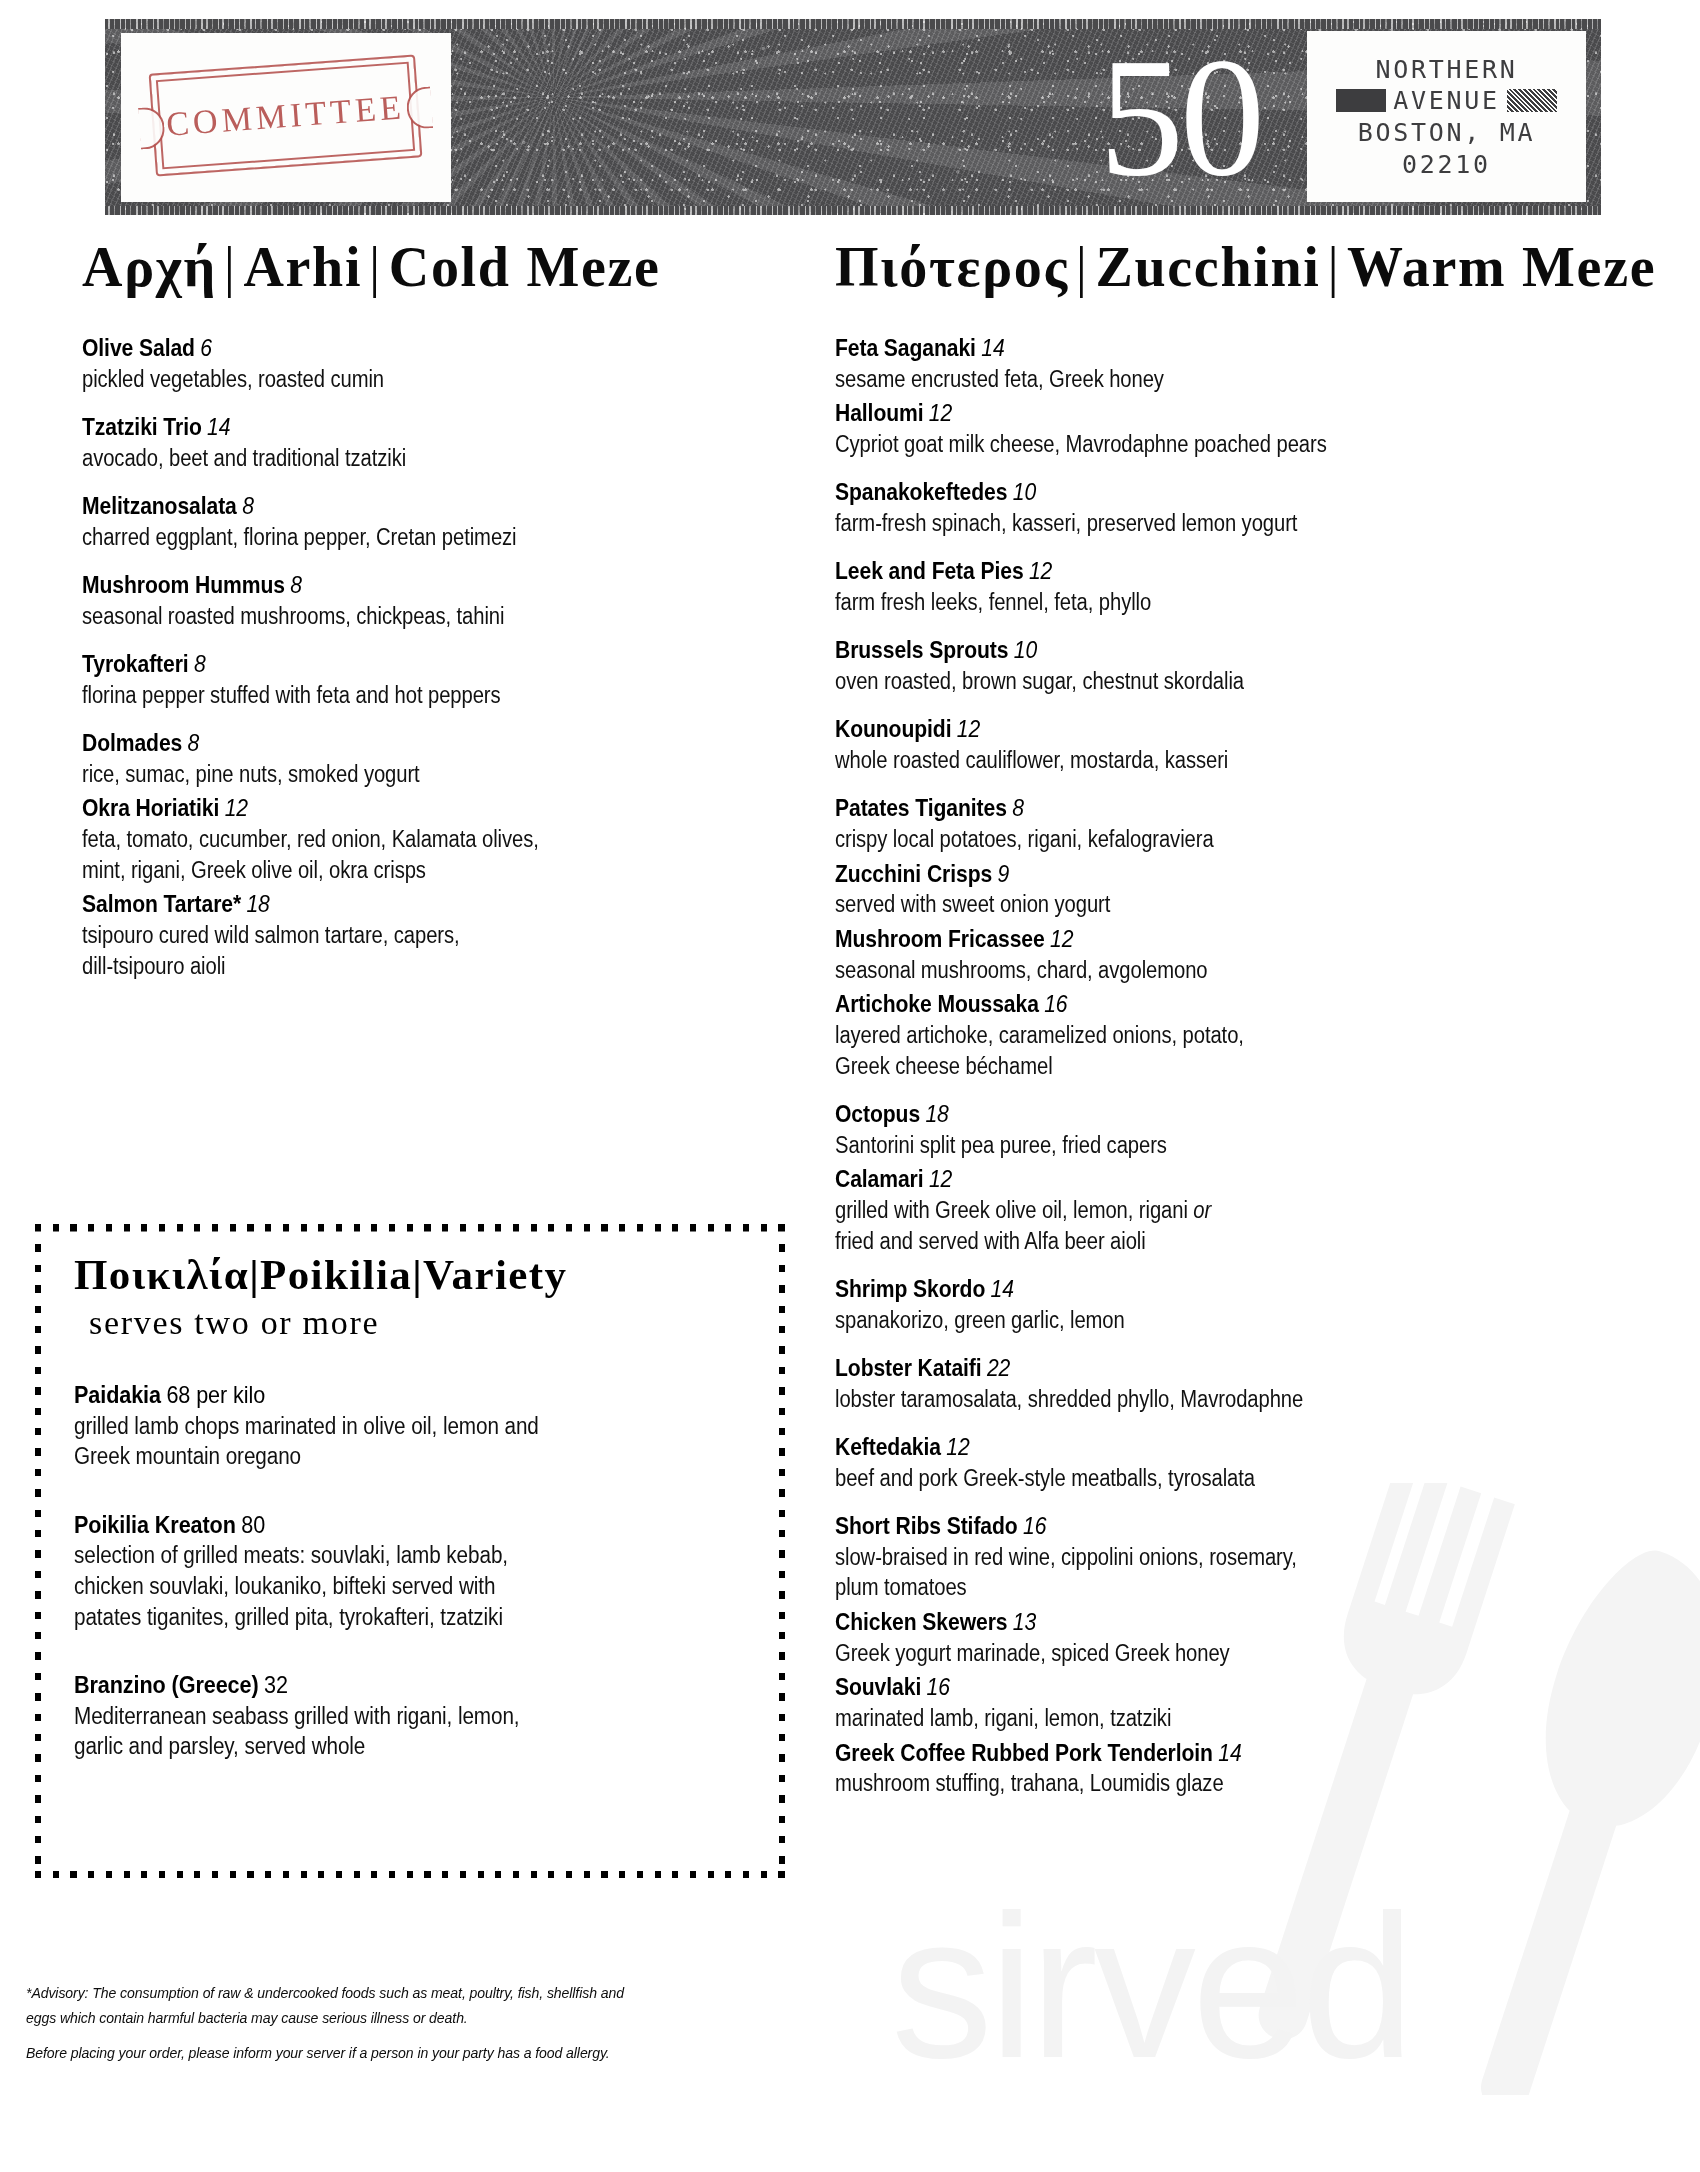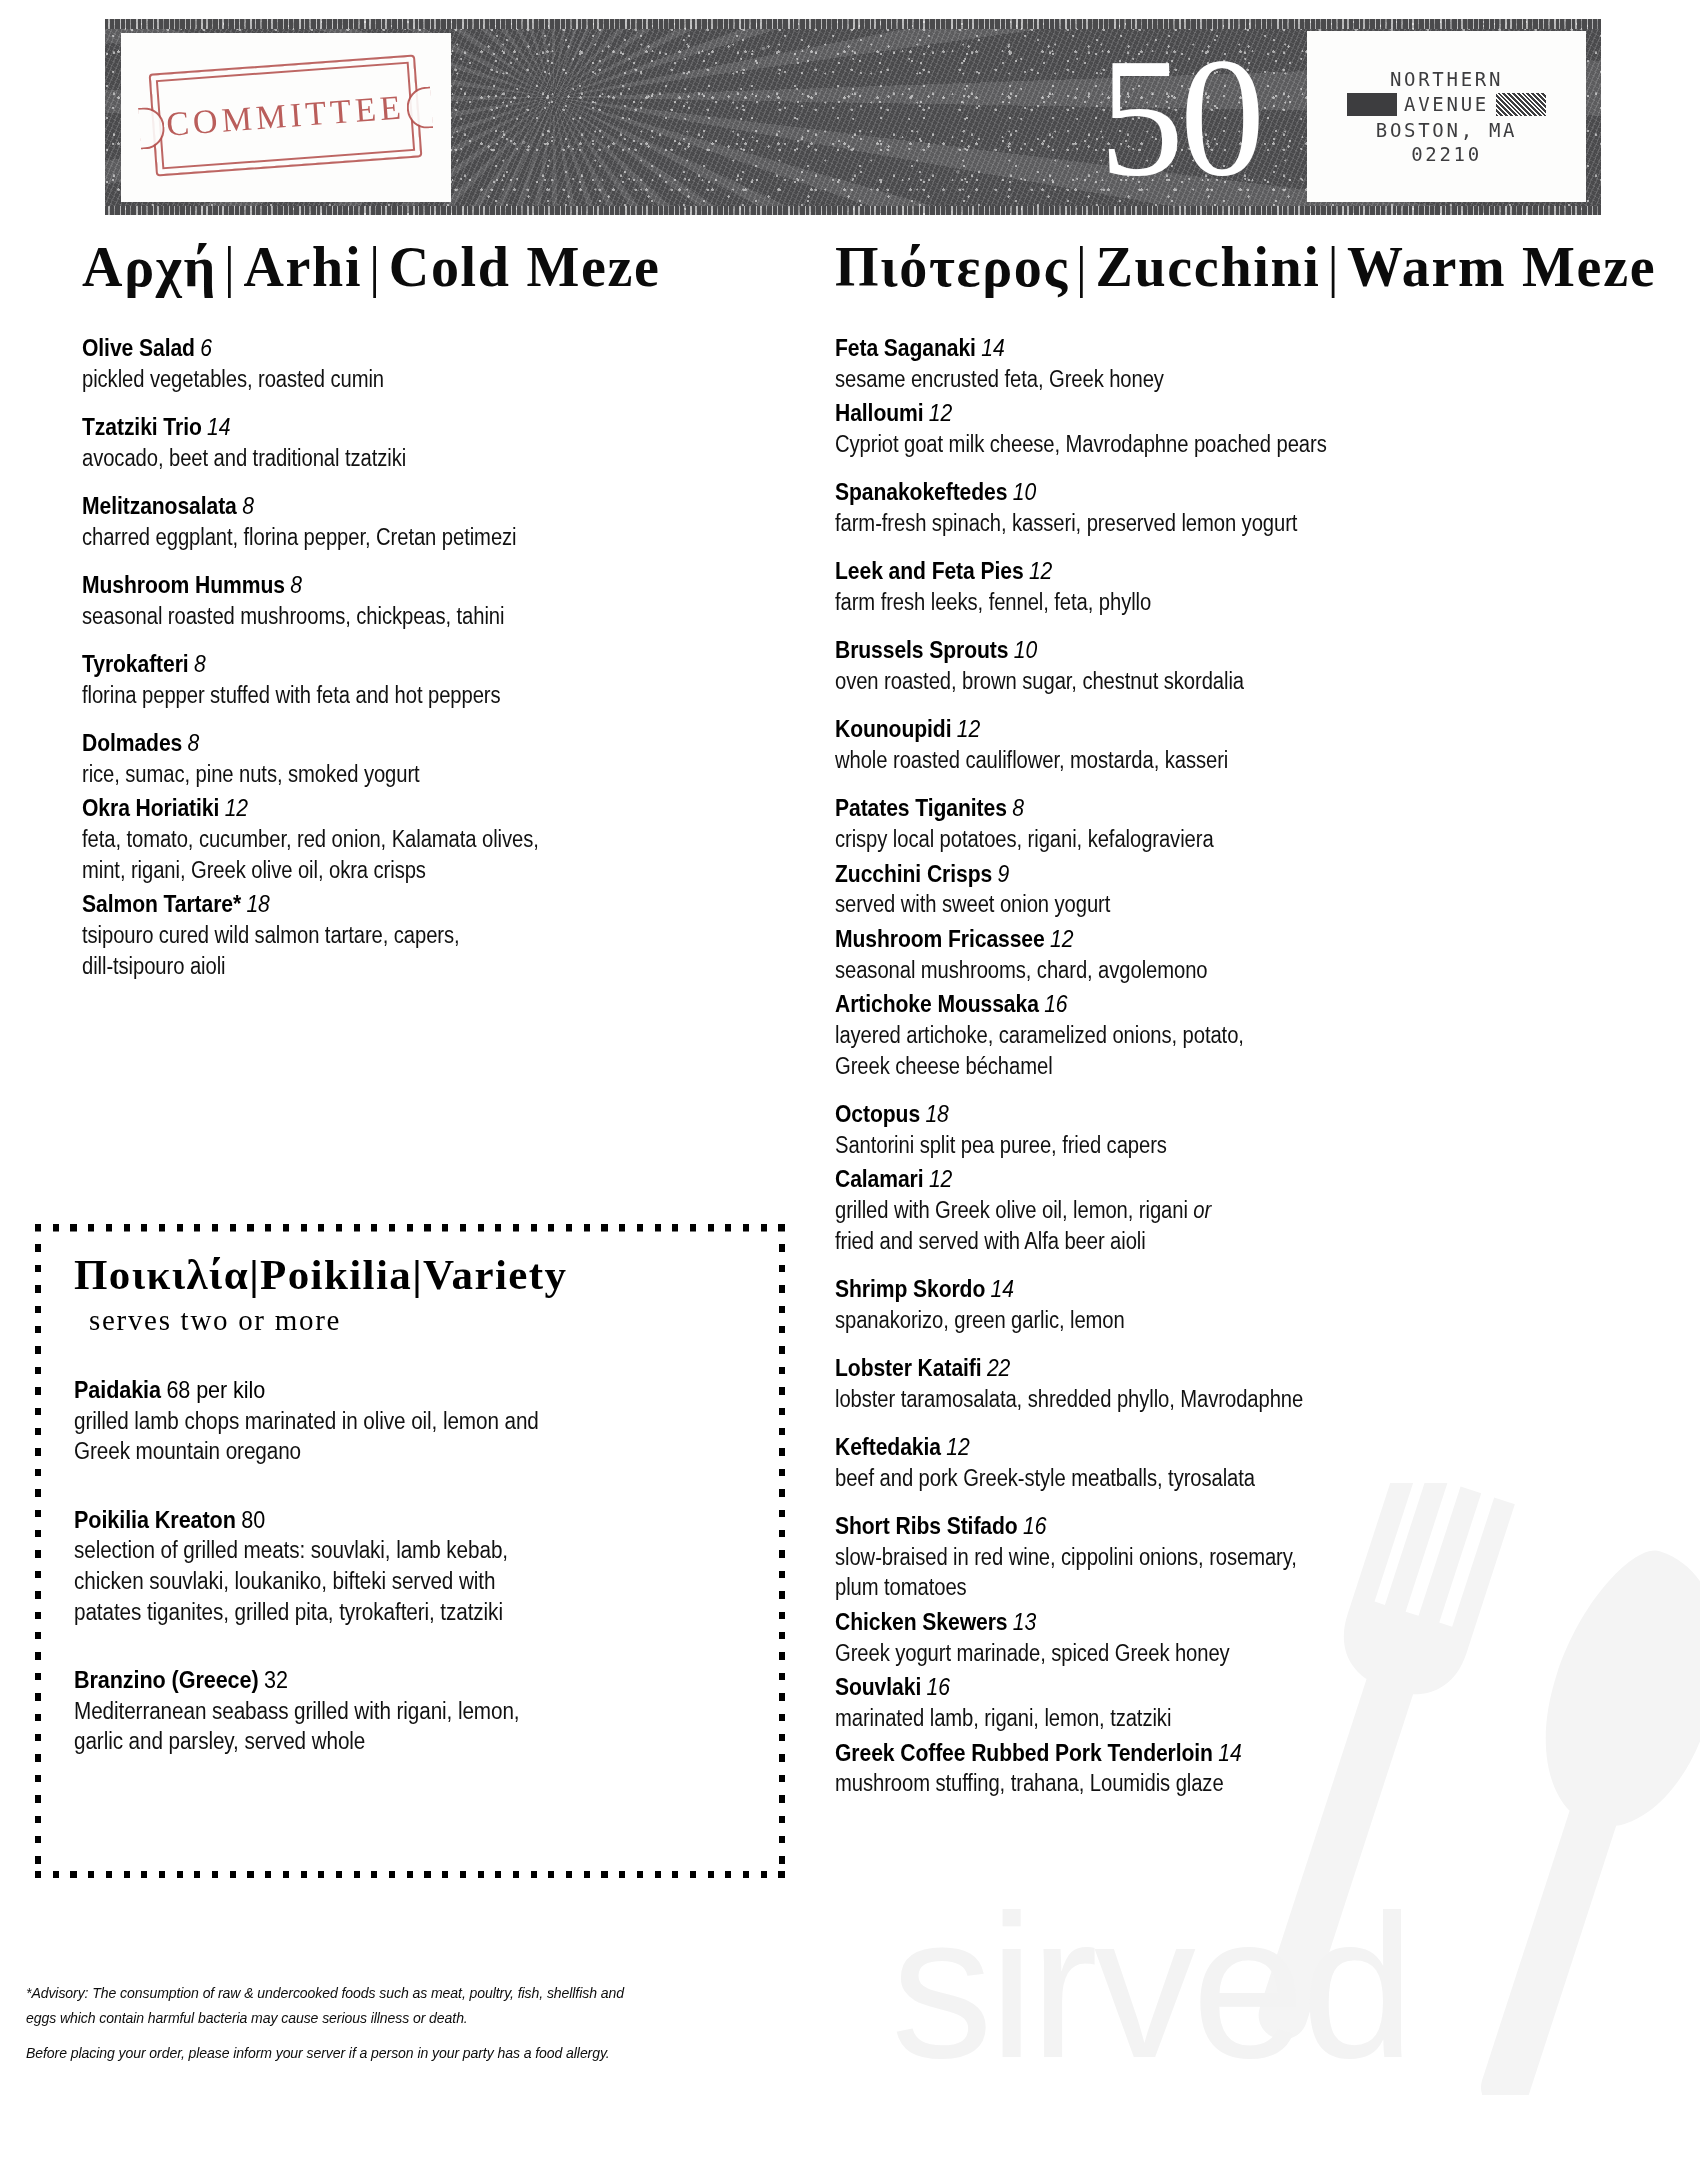--- a/index.html
+++ b/index.html
@@ -132,21 +132,21 @@
     position: absolute;
     right: 15px; top: 12.2px;
     width: 279px; height: 171px;
     background: #fdfdfc;
     display: flex; flex-direction: column;
     align-items: center; justify-content: center;
     gap: 2.7px;
   }
   .addr-line {
     font-family: "DejaVu Sans Mono", monospace;
-    font-size: 19px;
+    font-size: 25px;
     letter-spacing: 2.7px;
     color: #3d3d3f;
     white-space: nowrap;
     position: relative;
   }
   .addr-line.avenue { display: flex; align-items: center; gap: 7px; }
   .addr-blk {
     display: inline-block;
     width: 50px; height: 23px;
     background: #3d3d3f;
@@ -235,21 +235,21 @@
   #poikilia-title {
     font-family: "Liberation Serif", serif;
     font-size: 43px;
     letter-spacing: 1.4px;
     line-height: 1.08;
     white-space: nowrap;
     margin: 0;
   }
   #poikilia-subtitle {
     font-family: "Liberation Serif", serif;
-    font-size: 29px;
+    font-size: 34px;
     letter-spacing: 1.7px;
     margin: 5.4px 0 0 15px;
   }
   .poikilia-item { margin-top: 38px; }
   .poikilia-item .item-name,
   .poikilia-item .item-desc { transform: scaleX(.9); }
 
   
   #footer-advisory {
     position: absolute;

